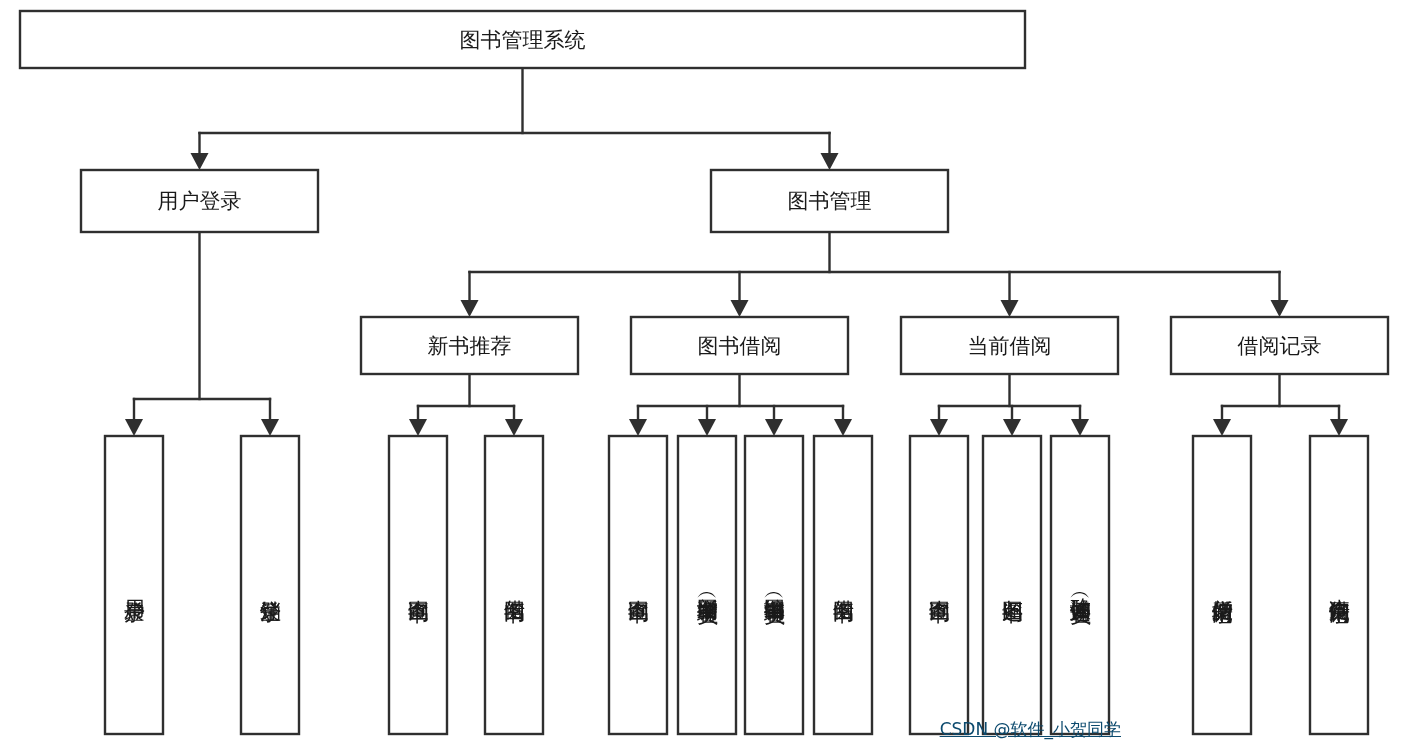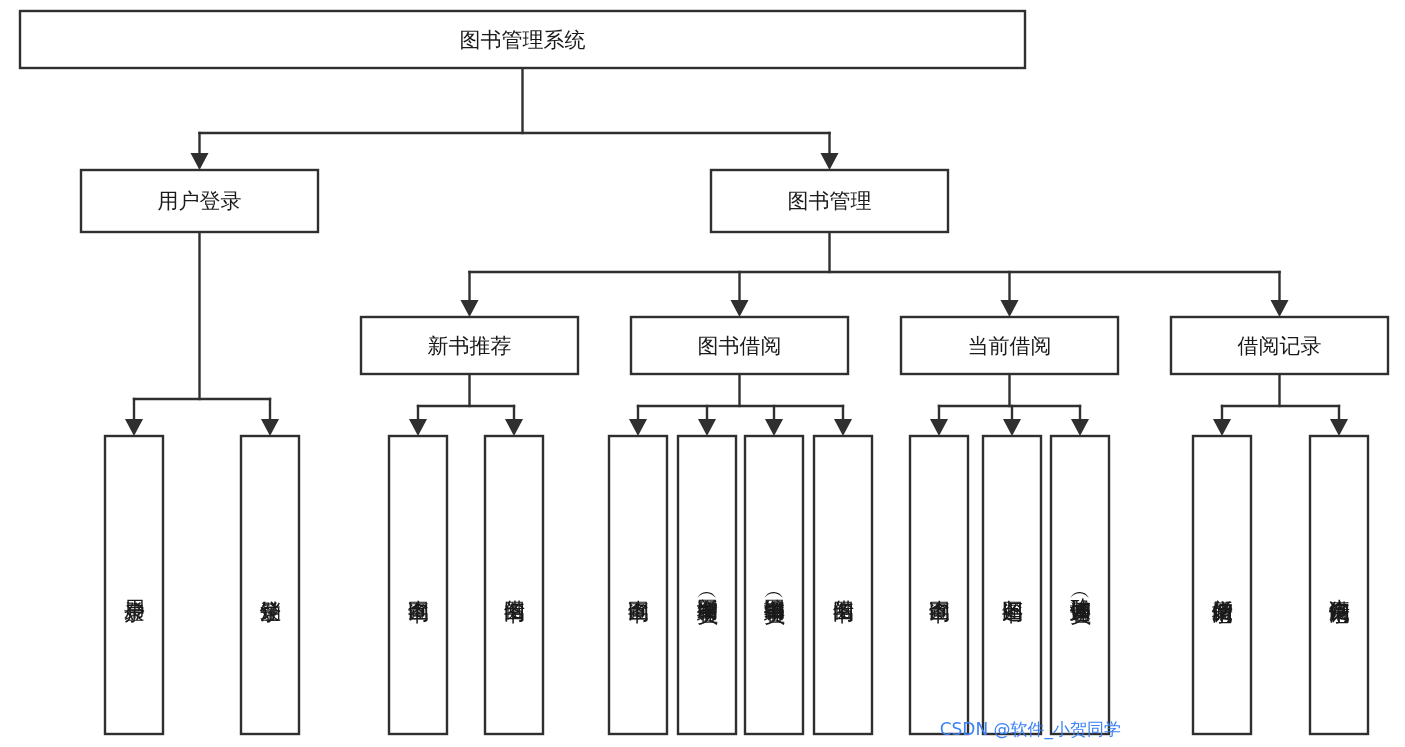--- a/index.html
+++ b/index.html
@@ -62,22 +62,23 @@
     letter-spacing: 1px;
     white-space: nowrap;
     pointer-events: none;
   }
   .watermark {
     position: absolute;
     right: 8px;
     bottom: 6px;
     font-family: "DejaVu Sans", "Liberation Sans", sans-serif;
     font-size: 17px;
-    color: #3b82f6;
+    color: #0c4a6e;
     white-space: nowrap;
+    text-decoration: underline;
   }
 </style>
 </head>
 <body>
 
 <div id="diagram-root">
   <svg class="canvas" viewBox="0 0 1405 747">
     <g id="connectors-layer">
         <path d="M 522.5 68 L 522.5 133" class="connector"></path>
         <path d="M 199.5 133 L 829.5 133" class="connector"></path>

